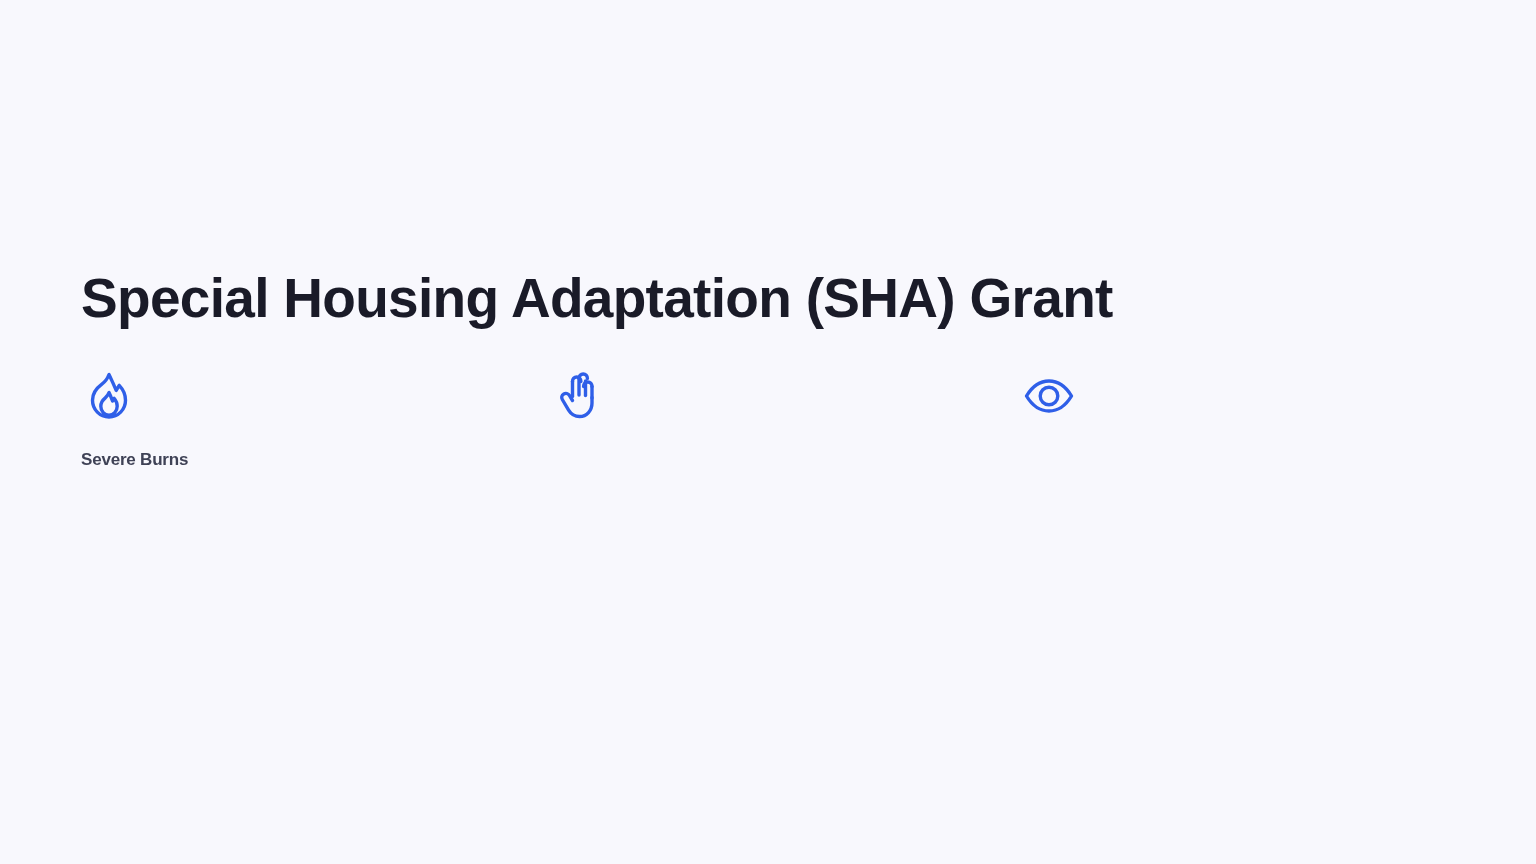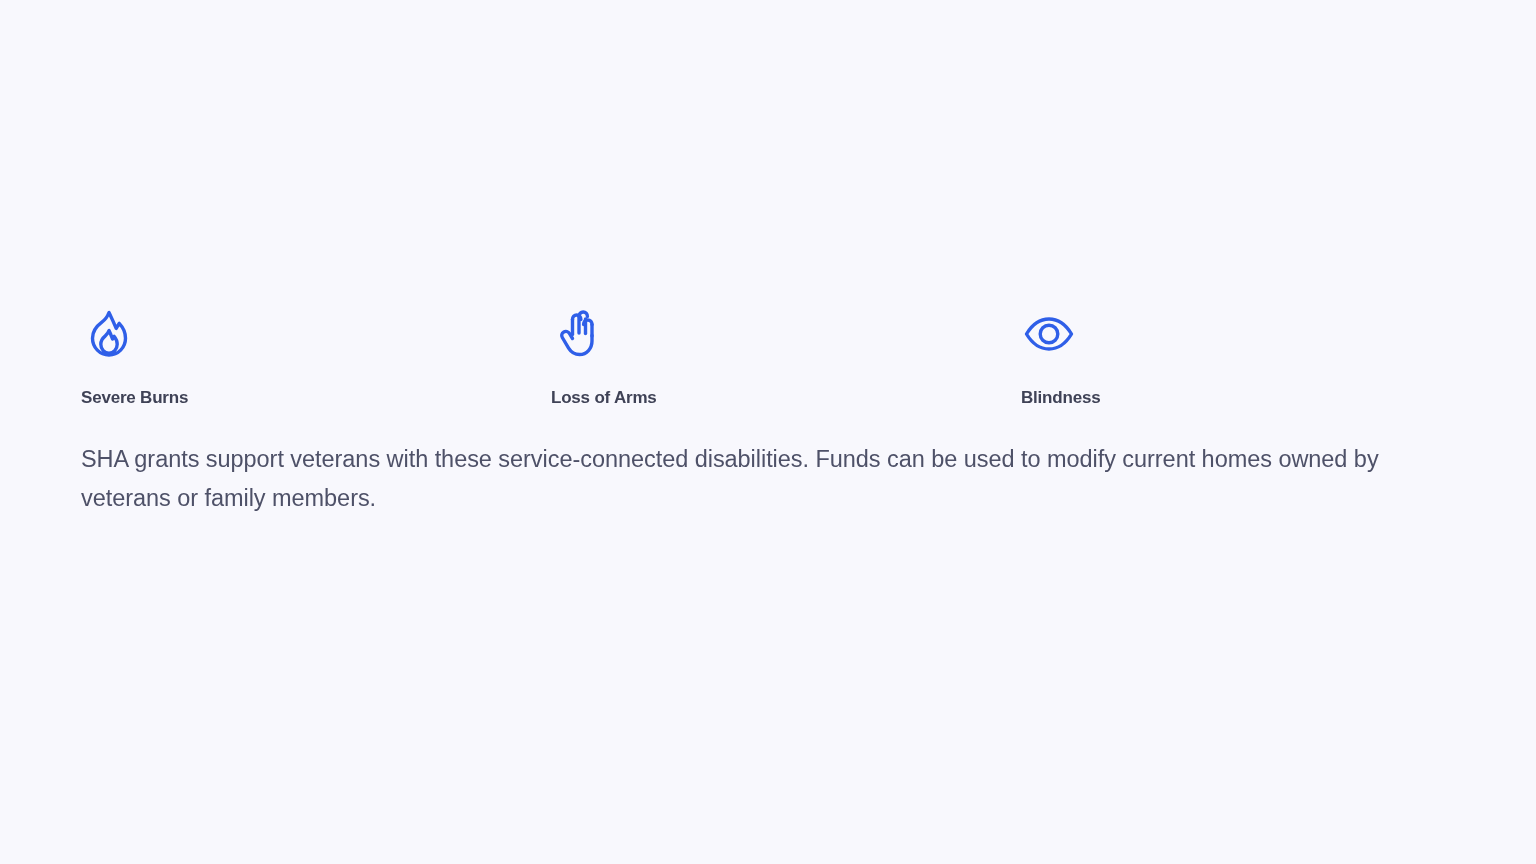--- a/index.html
+++ b/index.html
@@ -80,20 +80,21 @@
     max-width: 1348px;
     letter-spacing: -0.05px;
   }
 </style>
 </head>
 <body>
 
 <div class="slide">
   <div class="content">
 
+    <h1 class="page-title">Special Housing Adaptation (SHA) Grant</h1>
 
     <div class="feature-row">
 
       <div class="feature-col">
         <span class="feature-icon">
           <svg width="56" height="56" viewBox="0 0 56 56" fill="none" stroke="#2f5fe8" stroke-width="3.4" stroke-linecap="round" stroke-linejoin="round">
             <path d="M28 6.5 C26.2 11.5 23.6 14.2 20.6 16.4
                      C15.2 20.4 11.5 25.6 11.5 32.2
                      C11.5 41.5 18.9 49 28 49
                      C37.1 49 44.5 41.5 44.5 32.2
@@ -125,34 +126,31 @@
                      C34.6 6 36.4 7.9 36.4 10.5"></path>
             <path d="M41 29.5 V35
                      C41 42.5 35.8 48.5 28.6 48.5
                      C23.9 48.5 20.1 46.2 17.6 42.1
                      L11.3 31.5
                      C10.1 29.5 10.8 27 12.8 25.9
                      C14.8 24.8 17.2 25.5 18.4 27.4
                      L21.5 32.5"></path>
           </svg>
         </span>
-        <div class="feature-label">Loss of Arms</div>
       </div>
 
       <div class="feature-col">
         <span class="feature-icon">
           <svg width="56" height="56" viewBox="0 0 56 56" fill="none" stroke="#2f5fe8" stroke-width="3.4" stroke-linecap="round" stroke-linejoin="round">
             <path d="M5.5 28 C11.5 18 19.3 13 28 13
                      C36.7 13 44.5 18 50.5 28
                      C44.5 38 36.7 43 28 43
                      C19.3 43 11.5 38 5.5 28 Z"></path>
             <circle cx="28" cy="28" r="8.8"></circle>
           </svg>
         </span>
-        <div class="feature-label">Blindness</div>
       </div>
 
     </div>
 
-    <p class="body-text">SHA grants support veterans with these service-connected disabilities. Funds can be used to modify current homes owned by veterans or family members.</p>
 
   </div>
 </div>
 
 </body></html>

